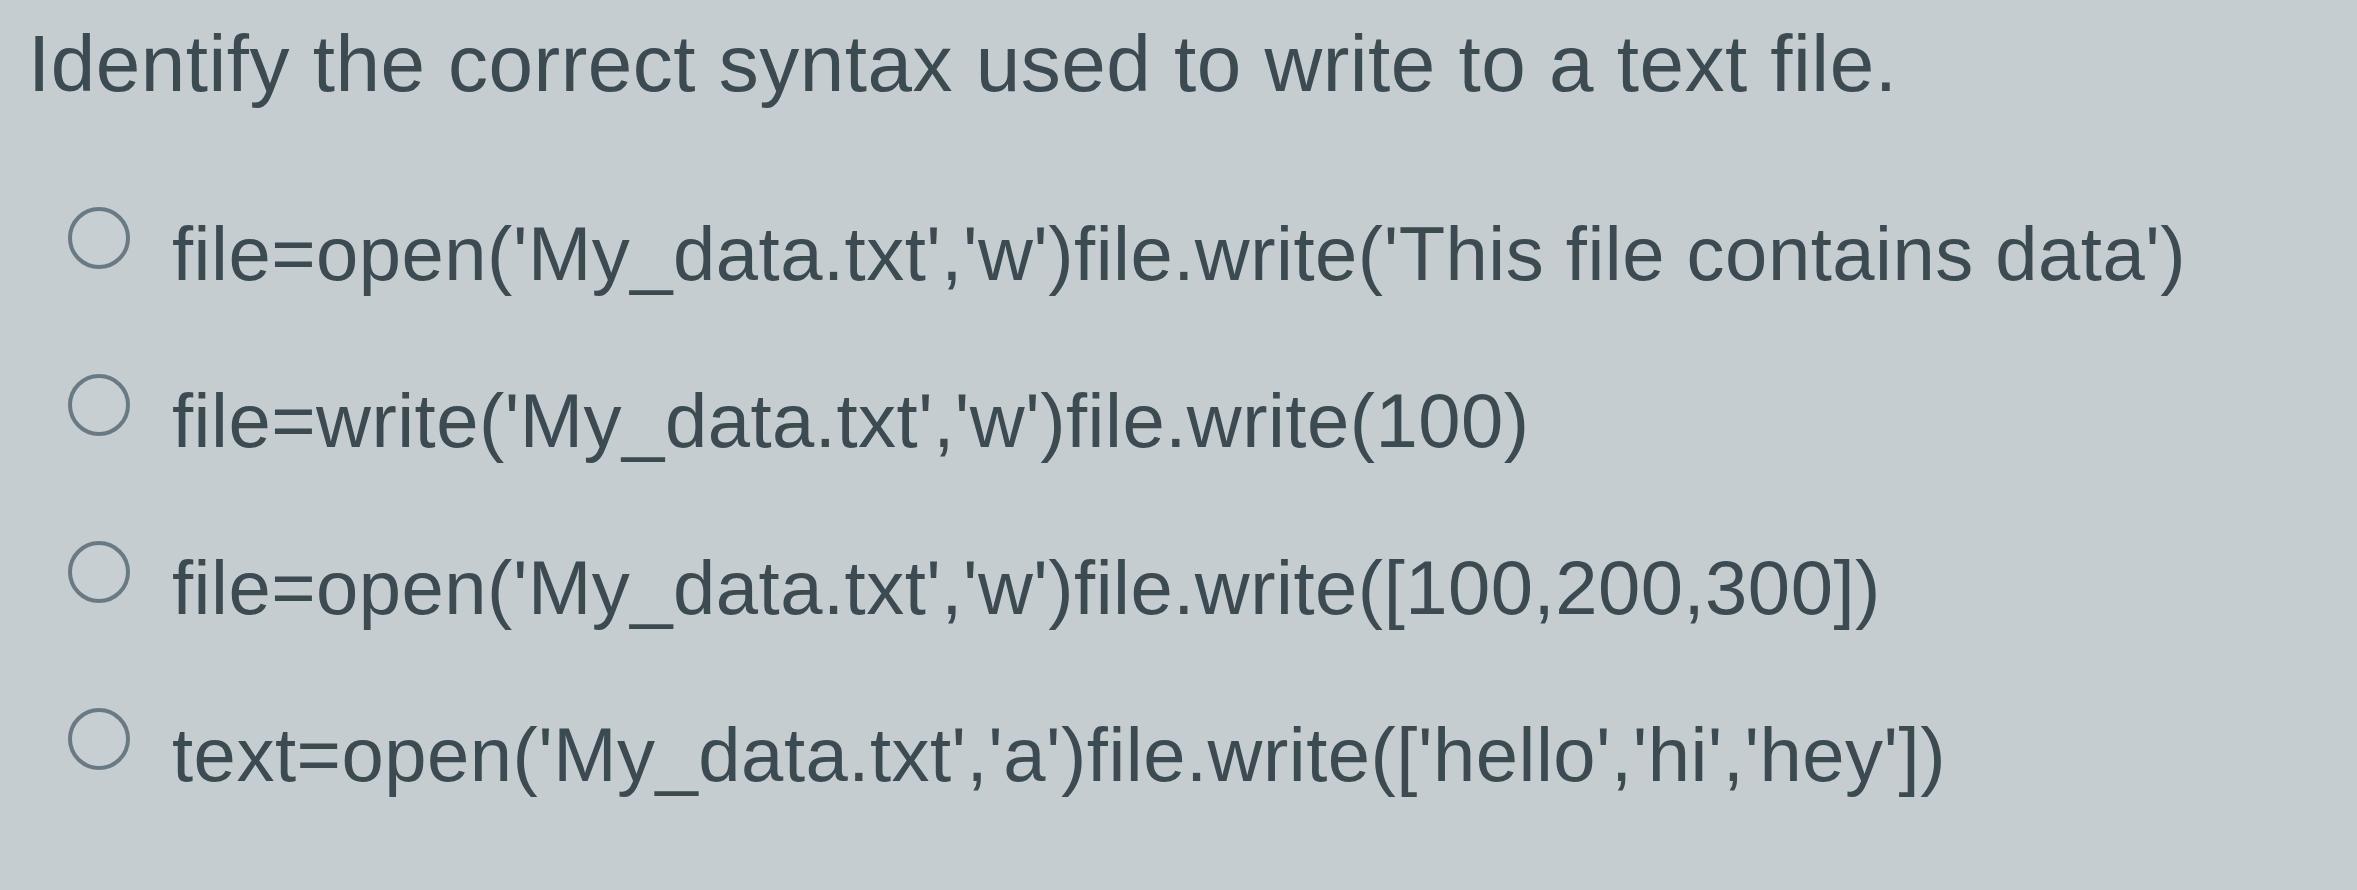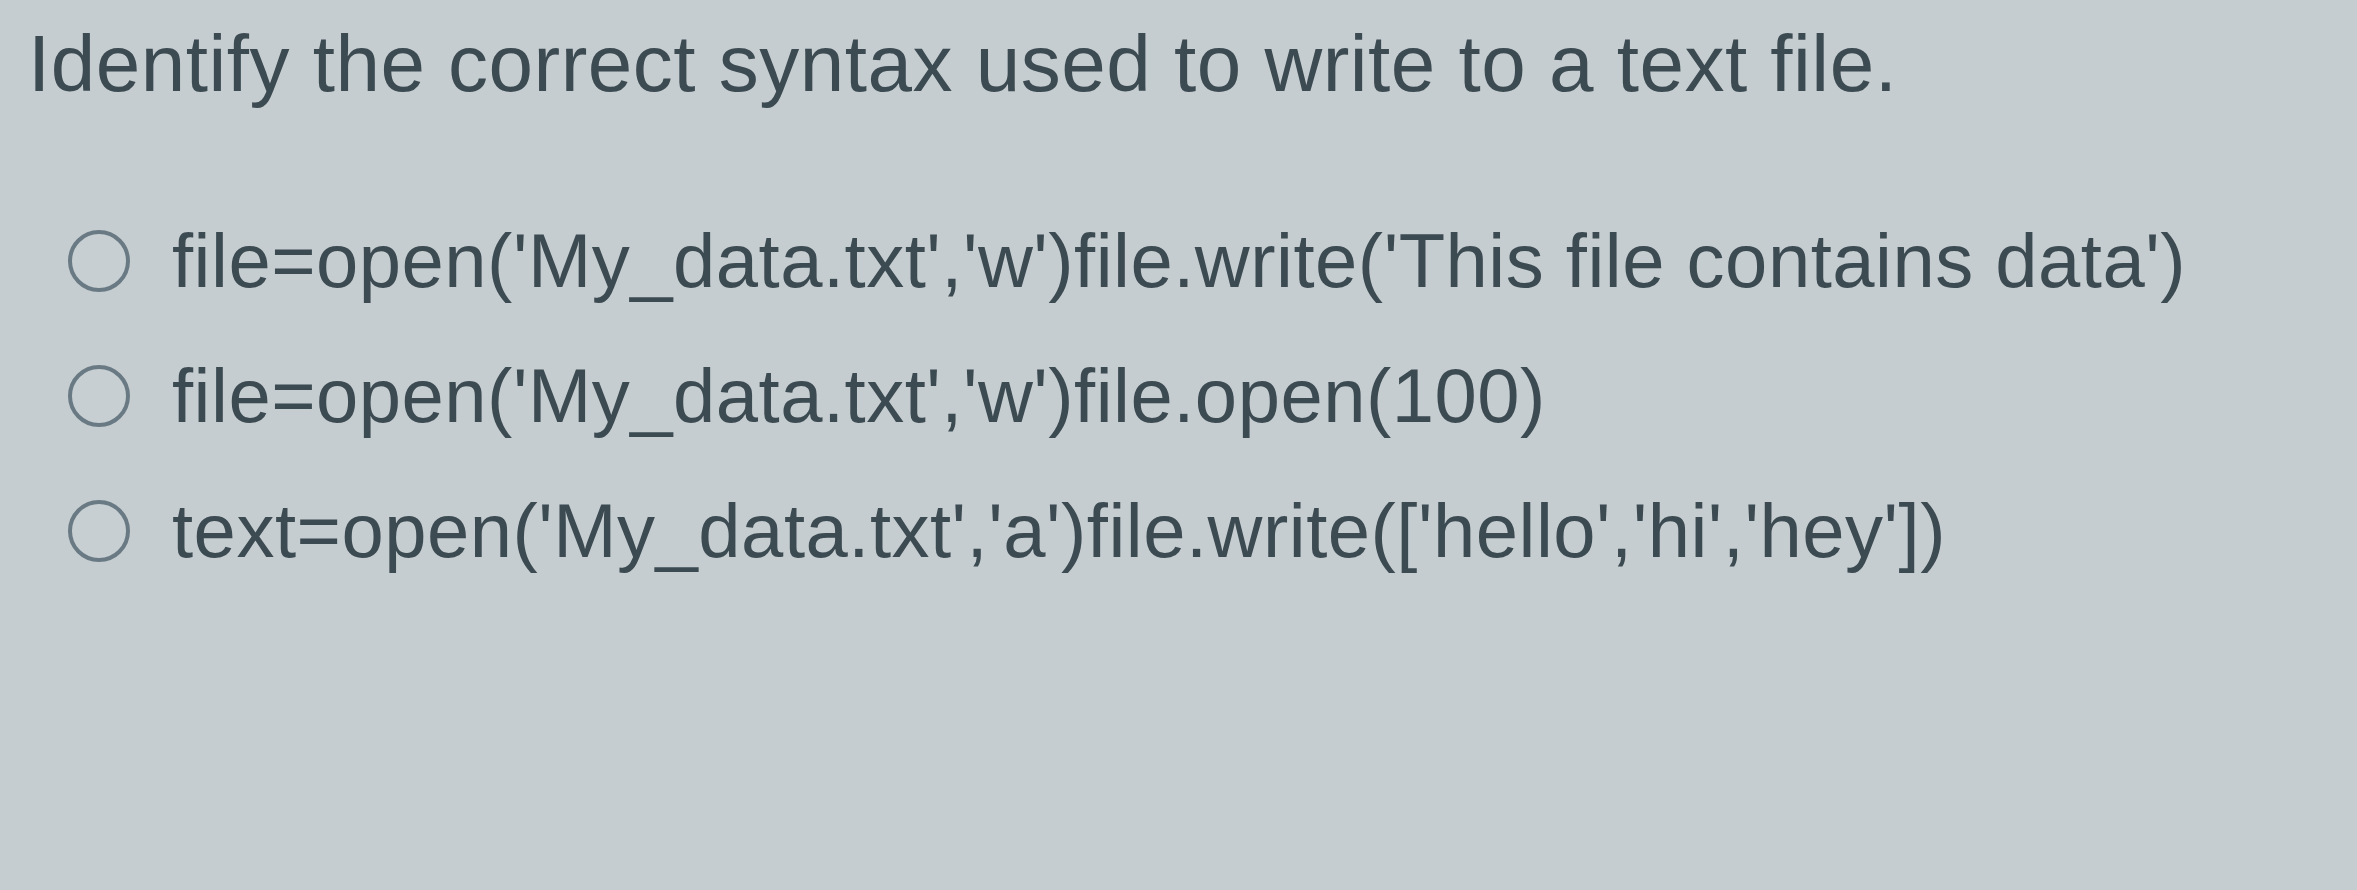--- a/index.html
+++ b/index.html
@@ -12,21 +12,21 @@
     color: #3c4a52;
     overflow: hidden;
   }
   .wrap {
     padding: 18px 28px 0 28px;
   }
   .question {
     font-size: 80px;
     line-height: 1.15;
     color: #3c4a52;
-    margin-bottom: 107px;
+    margin-bottom: 68px;
     letter-spacing: 0.5px;
   }
   .options {
     padding-left: 40px;
   }
   .option {
     display: flex;
     align-items: center;
     margin-bottom: 48px;
   }
@@ -38,34 +38,39 @@
     flex: 0 0 auto;
     margin-right: 42px;
     box-sizing: border-box;
     background: rgba(255,255,255,0.05);
   }
   .option-text {
     font-size: 76px;
     color: #3c4a52;
     letter-spacing: 0.5px;
     white-space: nowrap;
+    margin-top: 32px;
   }
 </style>
 </head>
 <body>
 
 <div class="wrap">
   <div class="question">Identify the correct syntax used to write to a text file.</div>
   <div class="options">
     <div class="option">
       <div class="radio"></div>
       <div class="option-text">file=open('My_data.txt','w')file.write('This file contains data')</div>
     </div>
     <div class="option">
       <div class="radio"></div>
-      <div class="option-text">file=open('My_data.txt','w')file.open(100)</div>
+      <div class="option-text">file=write('My_data.txt','w')file.write(100)</div>
+    </div>
+    <div class="option">
+      <div class="radio"></div>
+      <div class="option-text">file=open('My_data.txt','w')file.write([100,200,300])</div>
     </div>
     <div class="option">
       <div class="radio"></div>
       <div class="option-text">text=open('My_data.txt','a')file.write(['hello','hi','hey'])</div>
     </div>
   </div>
 </div>
 
 </body></html>

